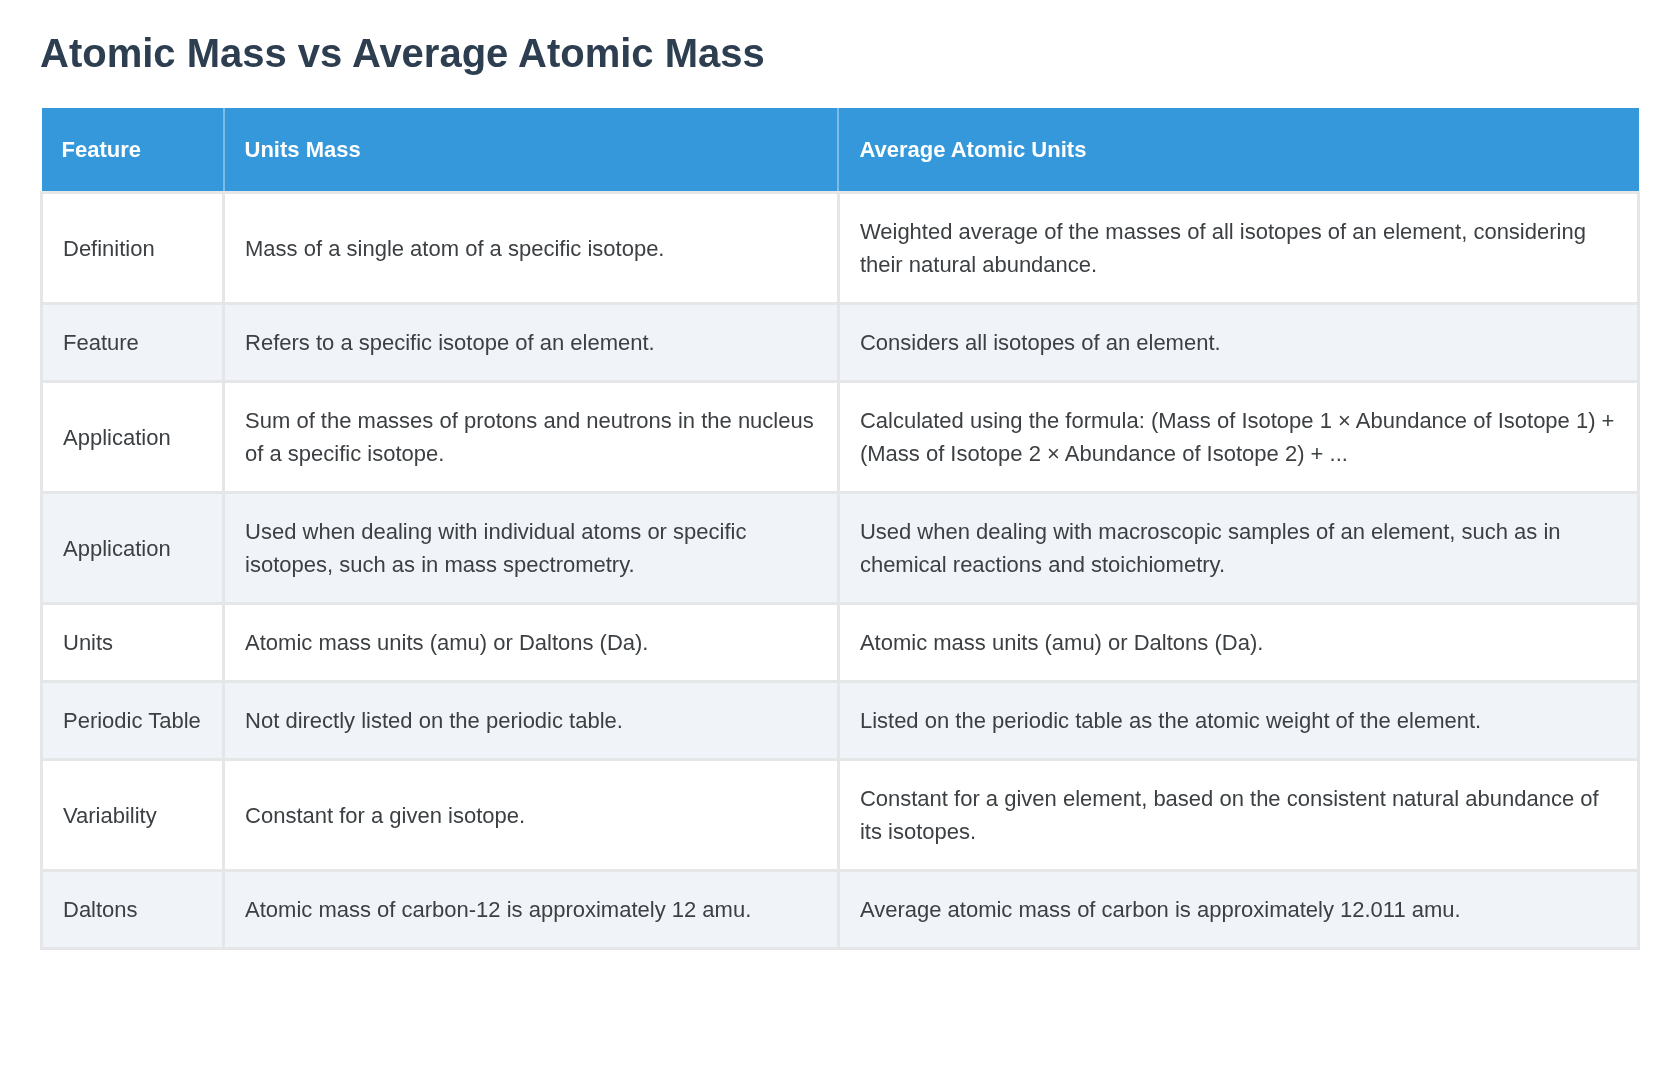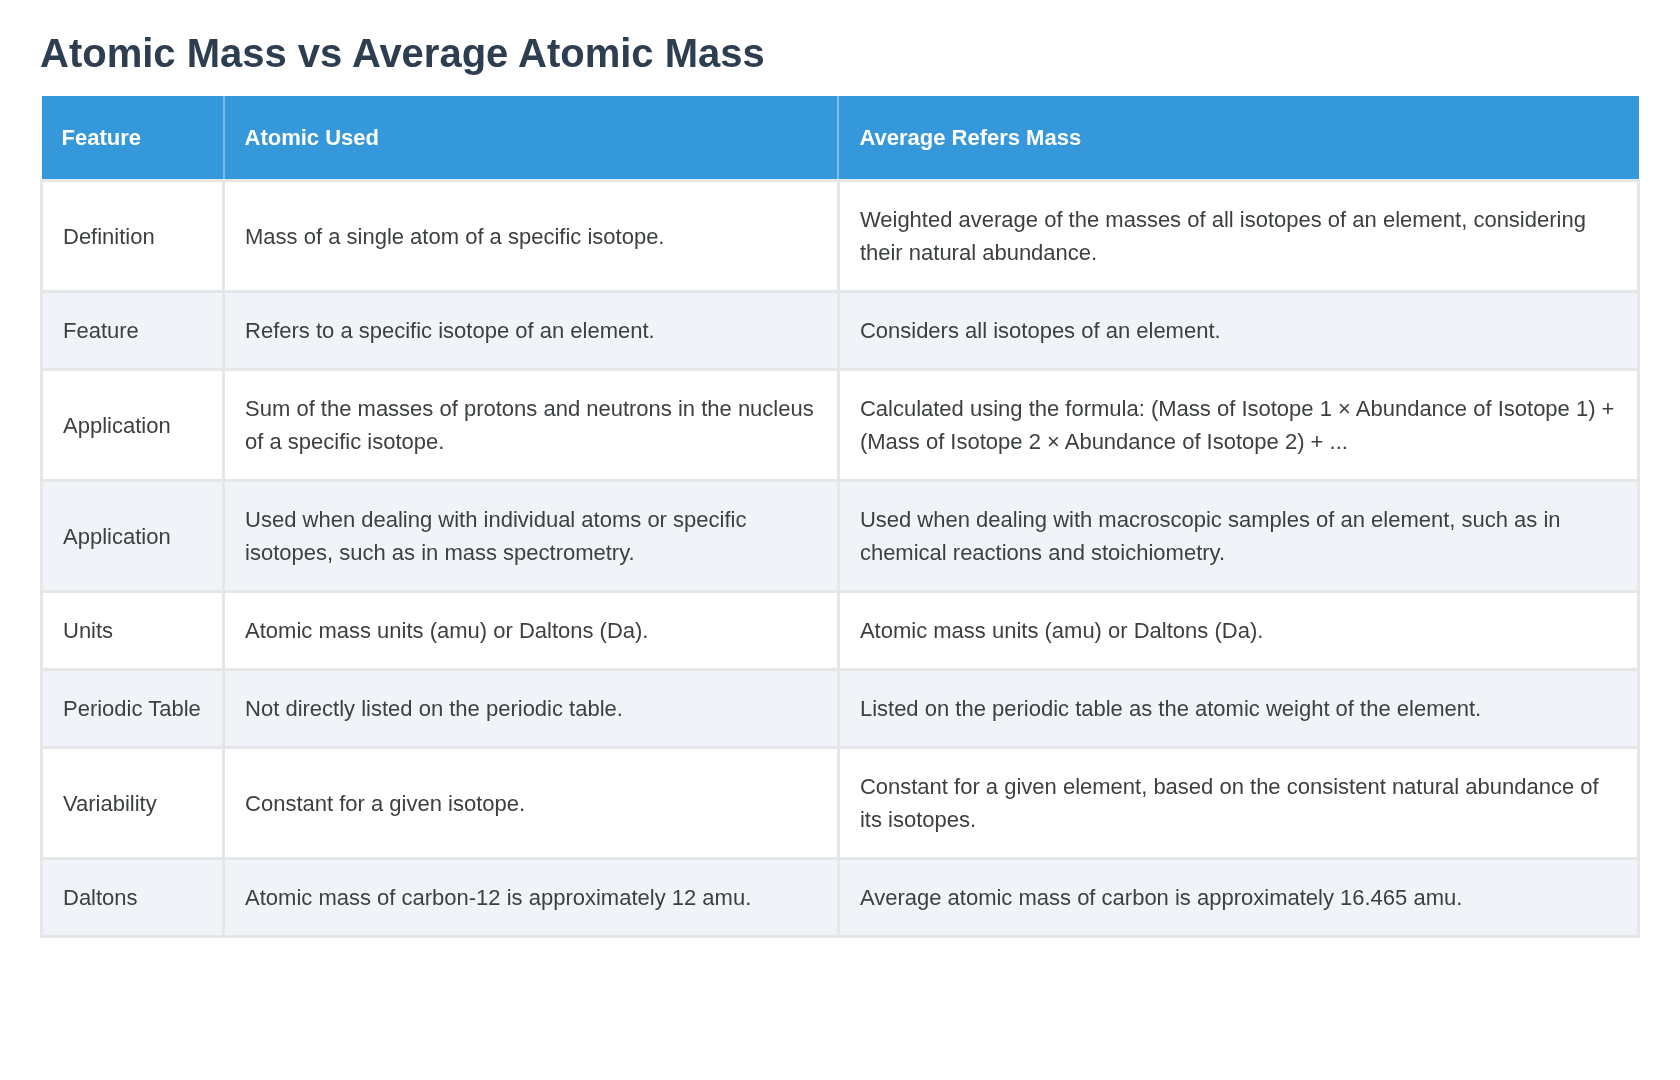--- a/index.html
+++ b/index.html
@@ -18,21 +18,21 @@
   .page-title {
     margin: 30px 0 0 0;
     text-align: left;
     font-size: 40px;
     line-height: 46px;
     font-weight: 700;
     color: #2c3e50;
   }
   .comparison-table {
     width: 100%;
-    margin-top: 20px;
+    margin-top: 32px;
     border-collapse: collapse;
     font-size: 22px;
     color: #3c4043;
   }
   .col-feature  { width: 11.4%; }
   .col-atomic   { width: 38.5%; }
   .col-average  { width: 50.1%; }
   .comparison-table th {
     background: #3498db;
     color: #ffffff;
@@ -62,22 +62,22 @@
 
   <table class="comparison-table">
     <colgroup>
       <col class="col-feature">
       <col class="col-atomic">
       <col class="col-average">
     </colgroup>
     <thead>
       <tr>
         <th>Feature</th>
-        <th>Atomic Used</th>
-        <th>Average Refers Mass</th>
+        <th>Units Mass</th>
+        <th>Average Atomic Units</th>
       </tr>
     </thead>
     <tbody>
       <tr>
         <td>Definition</td>
         <td>Mass of a single atom of a specific isotope.</td>
         <td>Weighted average of the masses of all isotopes of an element, considering their natural abundance.</td>
       </tr>
       <tr>
         <td>Feature</td>
@@ -105,17 +105,17 @@
         <td>Listed on the periodic table as the atomic weight of the element.</td>
       </tr>
       <tr>
         <td>Variability</td>
         <td>Constant for a given isotope.</td>
         <td>Constant for a given element, based on the consistent natural abundance of its isotopes.</td>
       </tr>
       <tr>
         <td>Daltons</td>
         <td>Atomic mass of carbon-12 is approximately 12 amu.</td>
-        <td>Average atomic mass of carbon is approximately 16.465 amu.</td>
+        <td>Average atomic mass of carbon is approximately 12.011 amu.</td>
       </tr>
     </tbody>
   </table>
 </main>
 
 </body></html>

